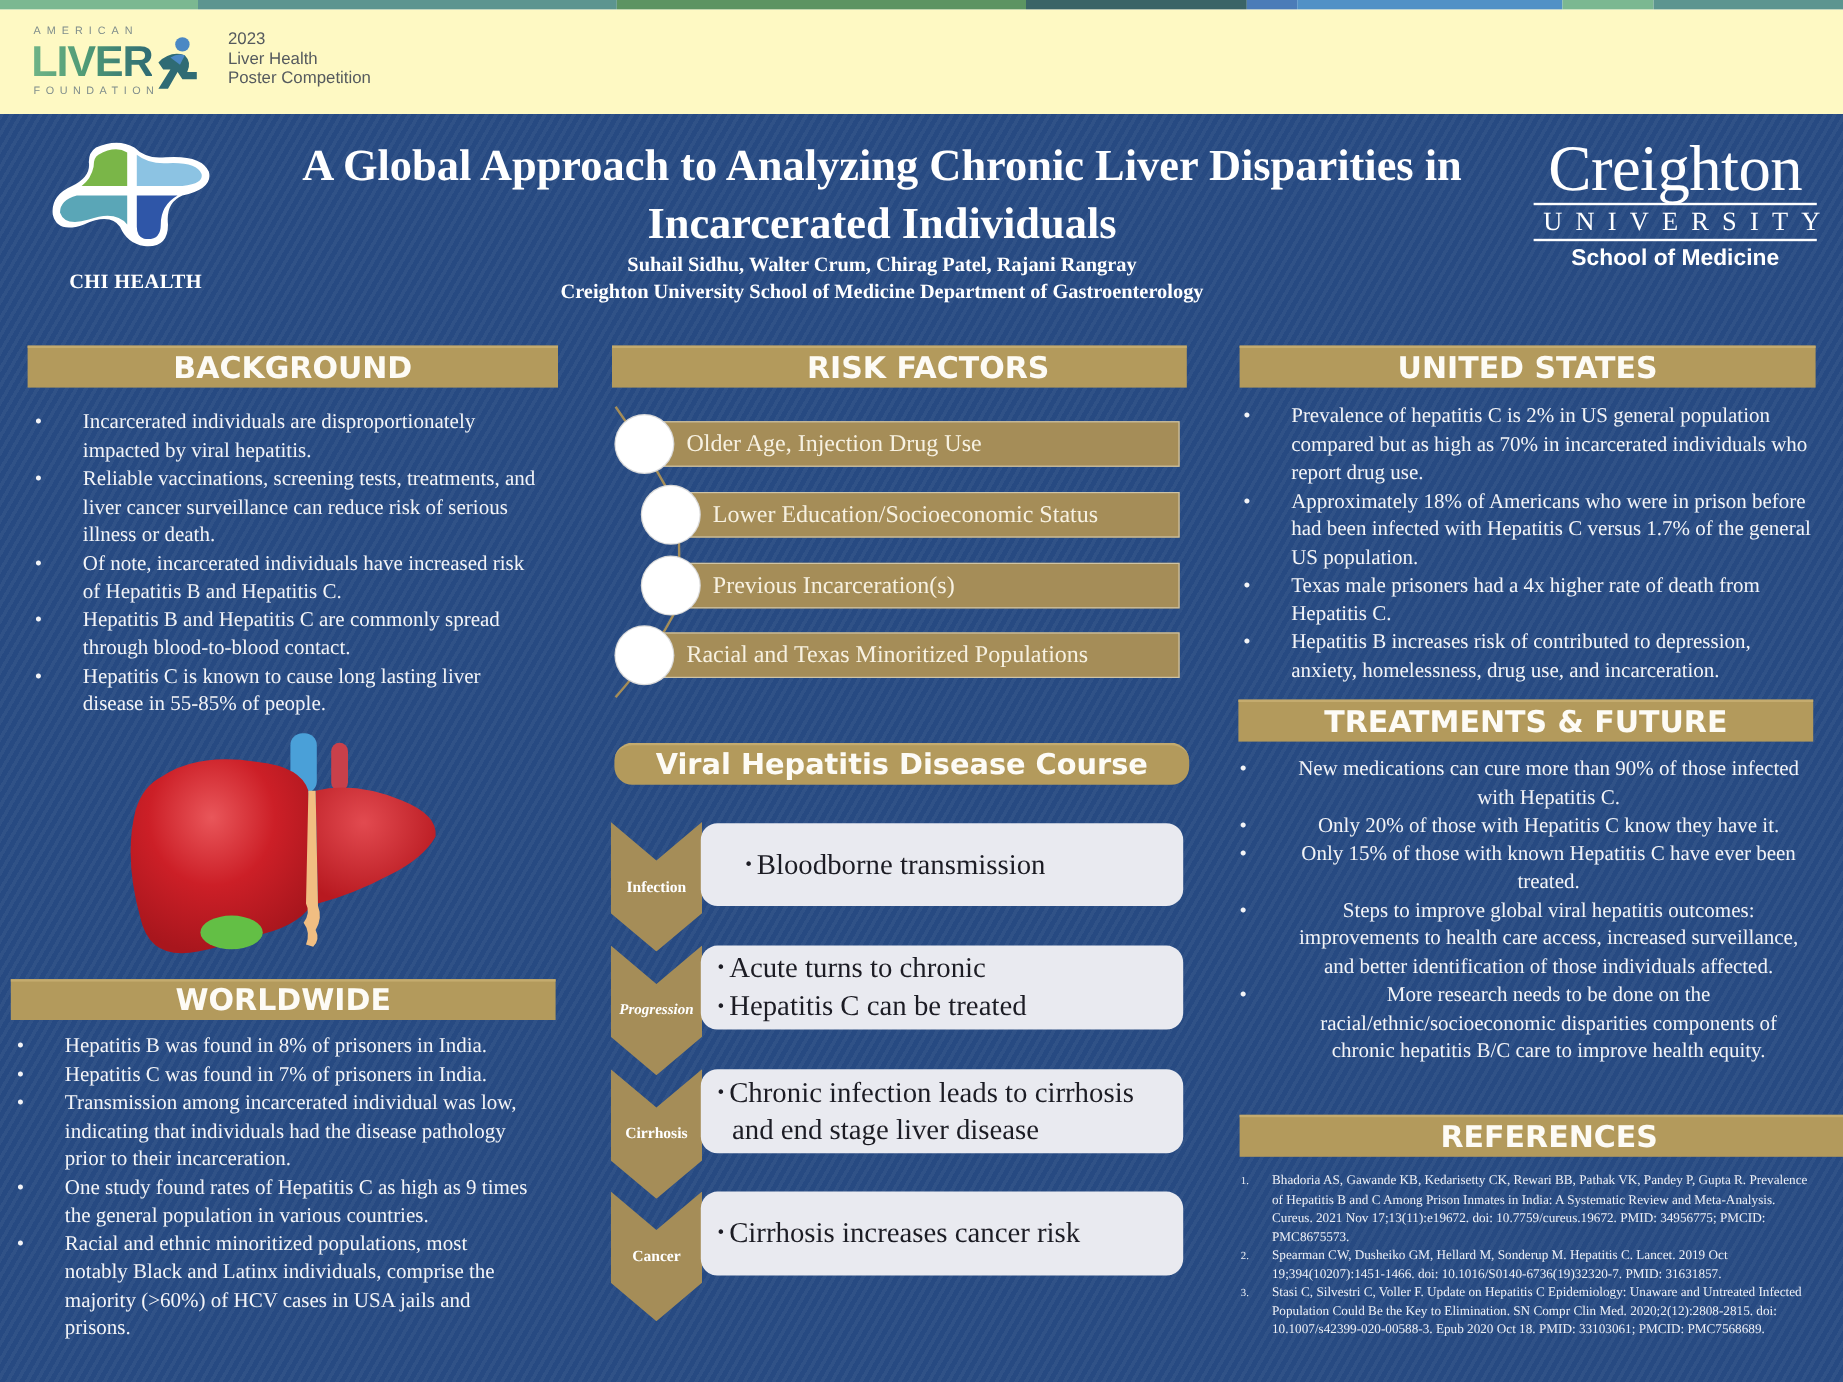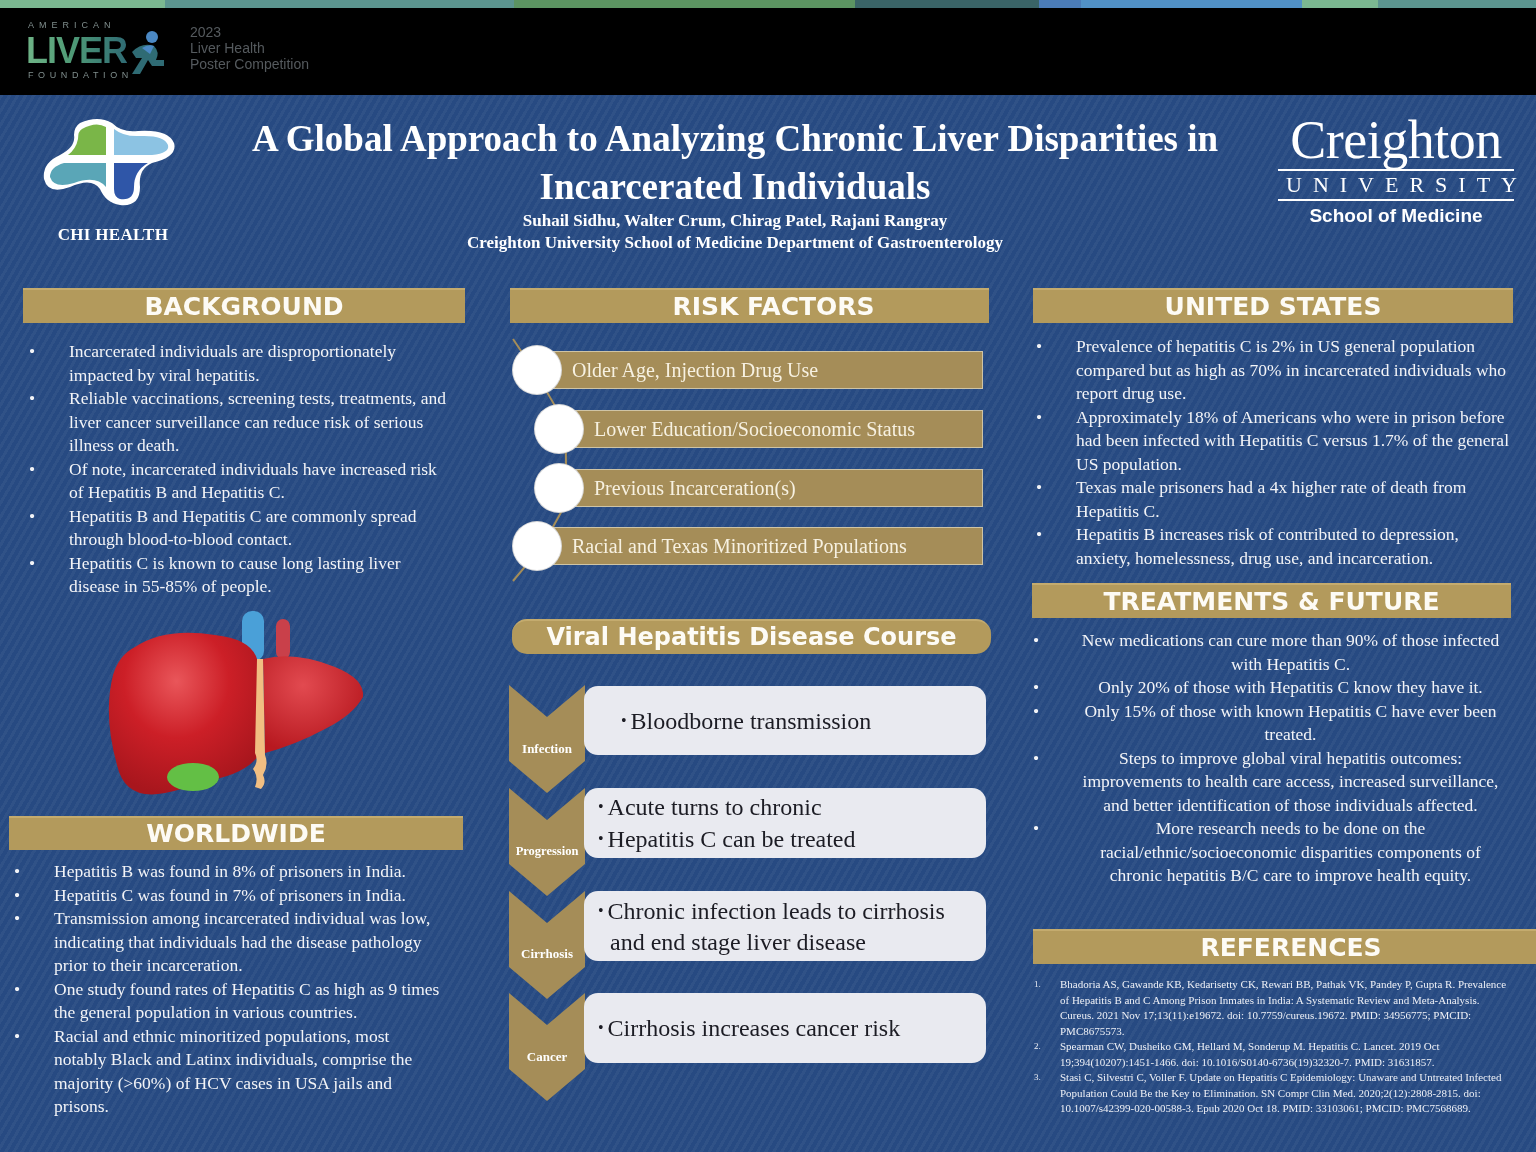--- a/index.html
+++ b/index.html
@@ -4,21 +4,21 @@
 <style>
   * { box-sizing: border-box; margin: 0; padding: 0; }
   html, body { width: 1536px; height: 1152px; overflow: hidden; }
   body { font-family: "Liberation Serif", "DejaVu Serif", serif; background: #ffffff; position: relative; }
 
   
   .strip { position: absolute; top: 0; left: 0; width: 1536px; height: 8px; display: flex; }
   .strip span { display: block; height: 100%; }
 
   
-  .topbar { position: absolute; top: 8px; left: 0; width: 1536px; height: 87px; background: #000000; }
+  .topbar { position: absolute; top: 8px; left: 0; width: 1536px; height: 87px; background: #fef9c3; }
   .alf-logo { position: absolute; left: 26px; top: 12px; width: 140px; height: 62px; }
   .alf-small { position: absolute; font-family: "Liberation Sans", sans-serif; font-size: 9px; letter-spacing: 5px; color: #7f8d8c; }
   .alf-big { position: absolute; left: 0; top: 13px; font-family: "Liberation Sans", sans-serif; font-weight: bold; font-size: 36px; letter-spacing: -1px; line-height: 36px; }
   .comp-text { position: absolute; left: 190px; top: 16px; font-family: "Liberation Sans", sans-serif; font-size: 14px; line-height: 16px; color: #555a5e; }
 
   
   .poster { position: absolute; top: 95px; left: 0; width: 1536px; height: 1057px;
     background-color: #274a82;
     background-image: repeating-linear-gradient(120deg, rgba(255,255,255,0.045) 0px, rgba(255,255,255,0.045) 3px, rgba(0,0,0,0) 3px, rgba(0,0,0,0) 7px);
   }
@@ -41,21 +41,21 @@
   ul.bullets li { position: relative; padding-left: 45px; }
   ul.bullets li::before { content: "•"; position: absolute; left: 5px; top: 0; }
 
   
   .rf-line { position: absolute; }
   .rf-bar { position: absolute; height: 38px; background: #a58d58; border: 1px solid #cfc4a5; color: #f7f1e1; font-size: 20px; line-height: 36px; padding-left: 36px; }
   .rf-circle { position: absolute; width: 48px; height: 48px; border-radius: 50%; background: #fff; box-shadow: 0 0 0 1px #d9d9d9; }
 
   
   .chev { position: absolute; width: 76px; }
-  .chev-label { position: absolute; left: 0; width: 76px; text-align: center; color: #fff; font-weight: bold; font-size: 13px; margin-top: 10px; }
+  .chev-label { position: absolute; left: 0; width: 76px; text-align: center; color: #fff; font-weight: bold; font-size: 13px; }
   .course-box { position: absolute; left: 584px; width: 402px; background: #e9eaf0; border-radius: 14px; color: #1c1c24; font-size: 24px; line-height: 31px; padding: 0 0 0 14px; display: flex; flex-direction: column; justify-content: center; }
 
   .refs { position: absolute; left: 1030px; top: 882px; width: 480px; color: #eef0f6; font-size: 11px; line-height: 15.5px; list-style: none; }
   .refs li { position: relative; padding-left: 30px; }
   .refs li .num { position: absolute; left: 4px; top: 0; font-size: 9px; }
 </style>
 </head>
 <body>
 
 <div class="strip">
@@ -177,21 +177,21 @@
   <div class="gold-head" style="left:512px;top:524px;width:479px;height:35px;font-size:24px;line-height:33px;border-radius:15px;">Viral Hepatitis Disease Course</div>
 
   <svg class="chev" style="left:509px;top:590px" width="76" height="108" viewBox="0 0 76 108">
     <path d="M0 0 L38 32 L76 0 L76 76 L38 108 L0 76 Z" fill="#a58d58"></path>
   </svg>
   <div class="chev-label" style="left:509px;top:636px;">Infection</div>
 
   <svg class="chev" style="left:509px;top:693px" width="76" height="108" viewBox="0 0 76 108">
     <path d="M0 0 L38 32 L76 0 L76 76 L38 108 L0 76 Z" fill="#a58d58"></path>
   </svg>
-  <div class="chev-label" style="left:509px;top:739px;font-size:12.5px;">Progression</div>
+  <div class="chev-label" style="left:509px;top:739px;font-size:12.5px;font-style:italic;">Progression</div>
 
   <svg class="chev" style="left:509px;top:796px" width="76" height="108" viewBox="0 0 76 108">
     <path d="M0 0 L38 32 L76 0 L76 76 L38 108 L0 76 Z" fill="#a58d58"></path>
   </svg>
   <div class="chev-label" style="left:509px;top:841px;">Cirrhosis</div>
 
   <svg class="chev" style="left:509px;top:898px" width="76" height="108" viewBox="0 0 76 108">
     <path d="M0 0 L38 32 L76 0 L76 76 L38 108 L0 76 Z" fill="#a58d58"></path>
   </svg>
   <div class="chev-label" style="left:509px;top:944px;">Cancer</div>

